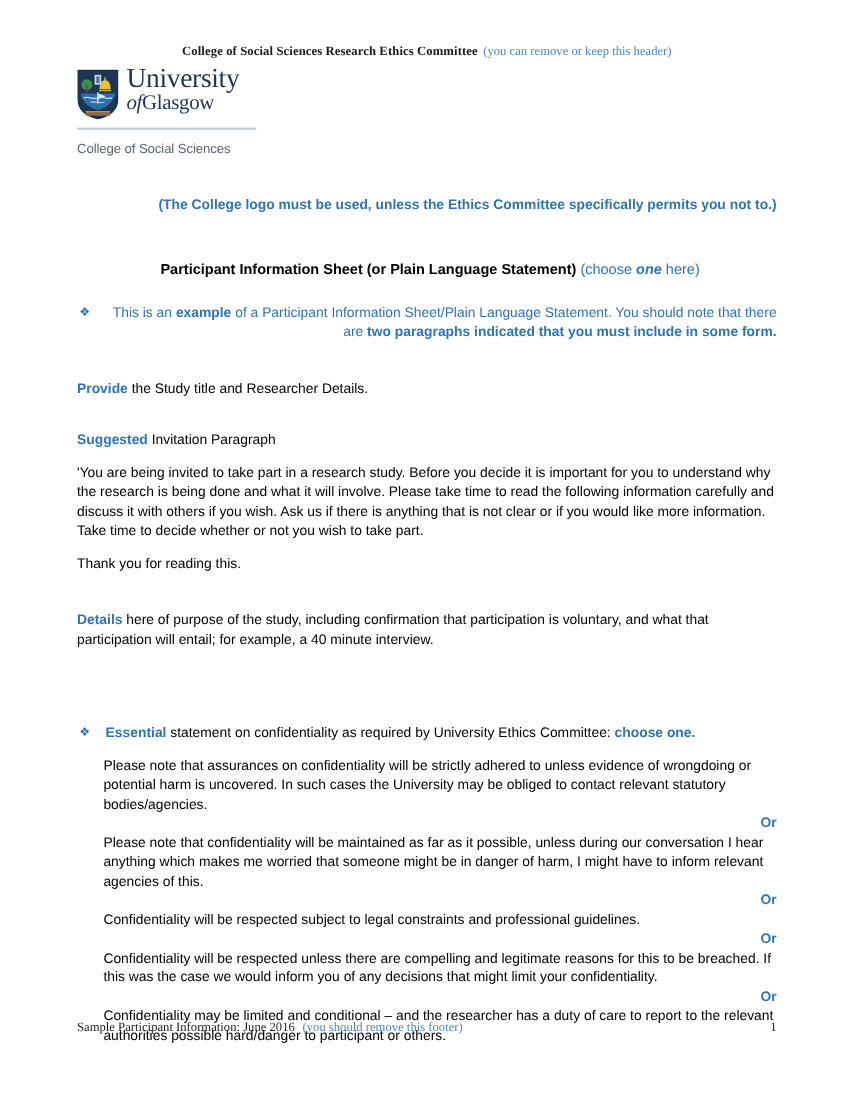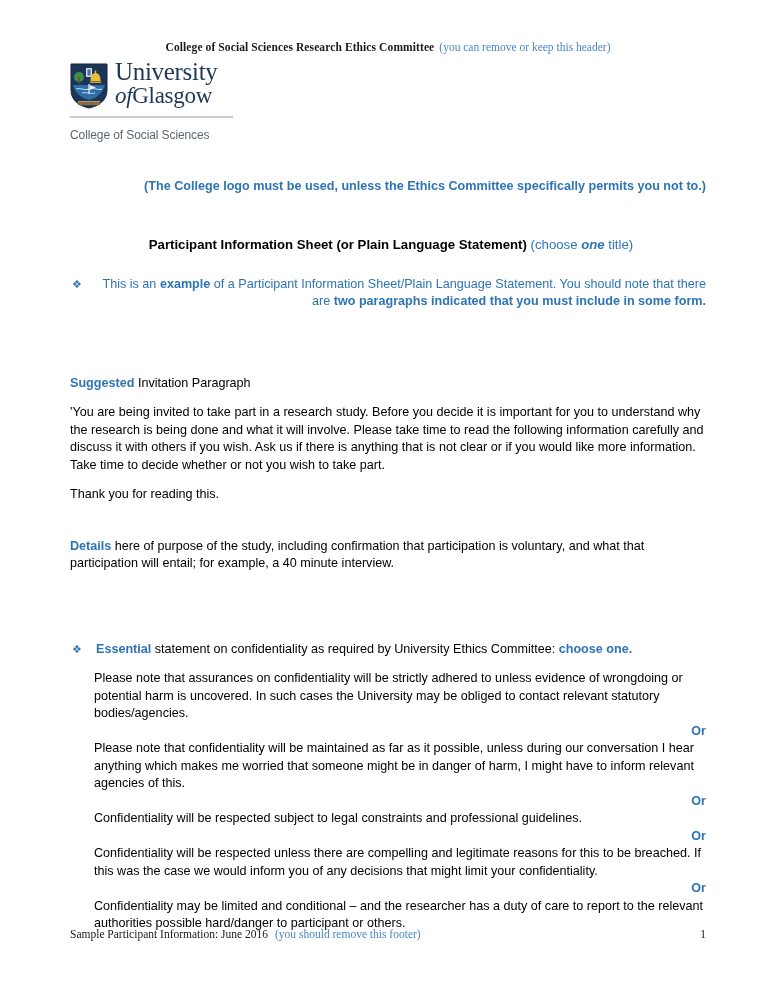--- a/index.html
+++ b/index.html
@@ -68,21 +68,21 @@
     color: #1d3557;
     line-height: 0.98;
   }
   .wordmark .w1 {
     display: block;
     font-size: 25px;
     letter-spacing: -0.3px;
   }
   .wordmark .w2 {
     display: block;
-    font-size: 23px;
+    font-size: 19px;
     letter-spacing: -0.3px;
   }
   .wordmark .w2 .of {
     font-style: italic;
   }
   .logo-rule {
     margin-top: 7px;
     width: 163px;
     height: 2px;
     background: #c6ccd1;
@@ -217,31 +217,32 @@
     <div class="logo-rule"></div>
     <div class="college-name">College of Social Sciences</div>
   </div>
 
   <div class="content">
 
     <p class="blk blue bold">(The College logo must be used, unless the Ethics Committee specifically permits you not to.)</p>
 
     <div class="sp-40"></div>
 
-    <div class="doc-title"><span>Participant Information Sheet (or Plain Language Statement)</span><span class="sub"> <span>(choose </span><span class="one">one</span><span> title)</span></span></div>
+    <div class="doc-title"><span>Participant Information Sheet (or Plain Language Statement)</span><span class="sub"> <span>(choose </span><span class="one">one</span><span> here)</span></span></div>
 
     <div class="sp-22"></div>
 
     <div class="bullet-row">
       <span class="bullet-mark">❖</span>
       <span class="bullet-body blue"><span>This is an </span><span class="bold">example</span><span> of a Participant Information Sheet/Plain Language Statement.  You should note that there are </span><span class="bold">two paragraphs indicated that you must include in some form.</span></span>
     </div>
 
     <div class="sp-34"></div>
 
+    <p class="blk"><span class="blue bold">Provide</span><span> the Study title and Researcher Details.</span></p>
 
     <div class="sp-30"></div>
 
     <p class="blk"><span class="blue bold">Suggested</span><span> Invitation Paragraph</span></p>
 
     <div class="sp-12"></div>
 
     <p class="blk">'You are being invited to take part in a research study. Before you decide it is important for you to understand why the research is being done and what it will involve. Please take time to read the following information carefully and discuss it with others if you wish. Ask us if there is anything that is not clear or if you would like more information. Take time to decide whether or not you wish to take part.</p>
 
     <div class="sp-12"></div>

